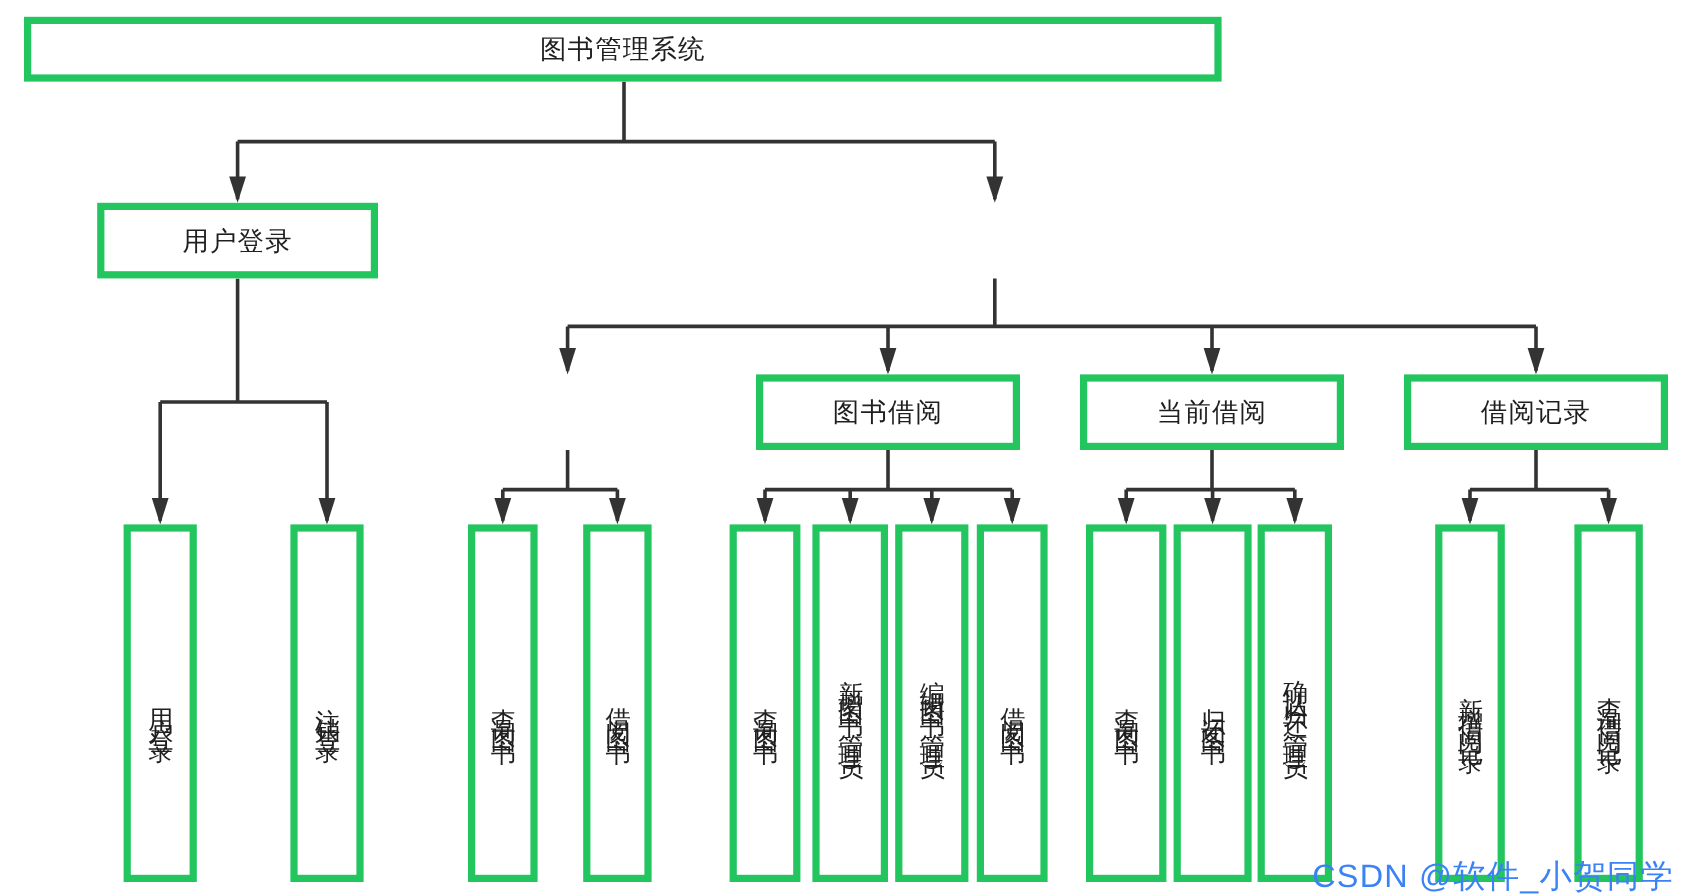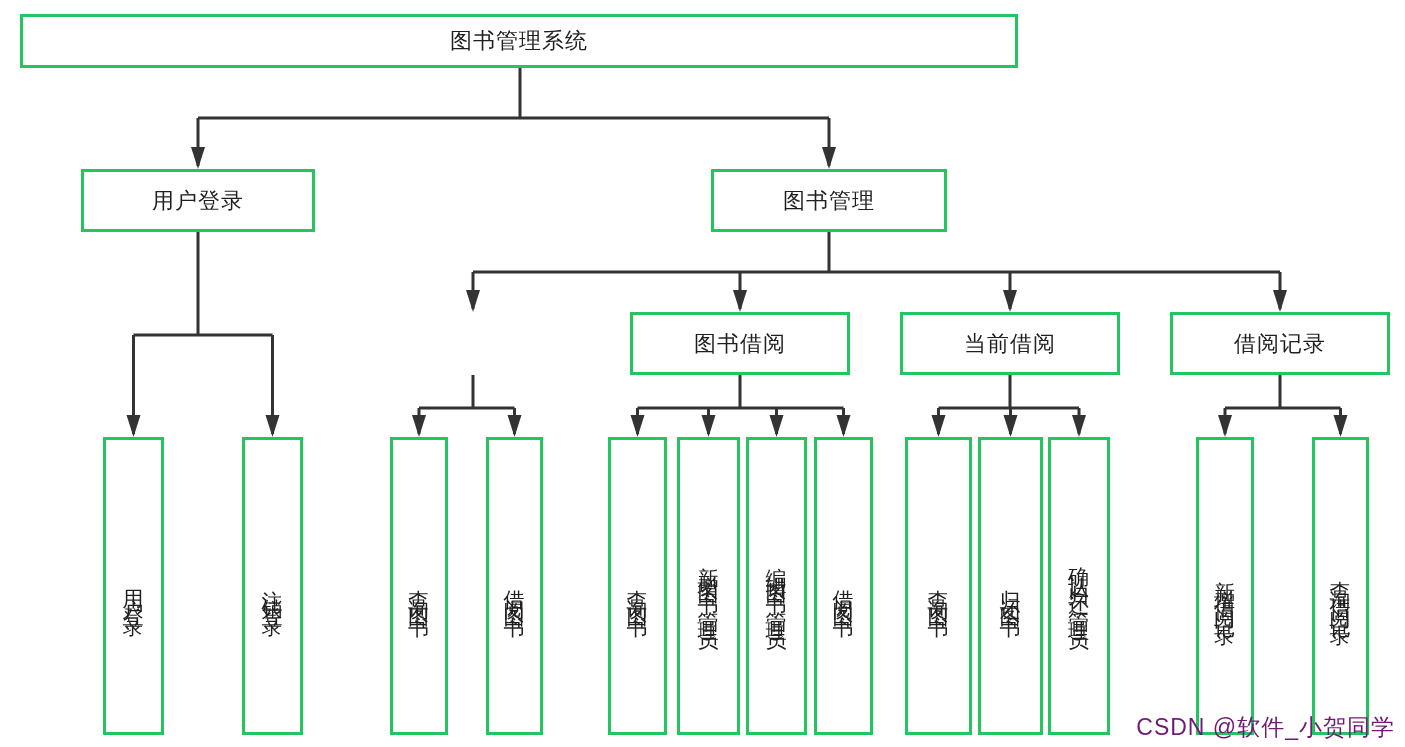--- a/index.html
+++ b/index.html
@@ -17,21 +17,21 @@
   }
   .connector-layer {
     position: absolute;
     left: 0;
     top: 0;
     z-index: 0;
   }
   .node {
     position: absolute;
     box-sizing: border-box;
-    border: 3px solid #22c55e;
+    border: 6px solid #22c55e;
     background: #ffffff;
     display: flex;
     align-items: center;
     justify-content: center;
     color: #1f1f1f;
     z-index: 1;
   }
   .node.h .label {
     font-size: 22px;
     letter-spacing: 1px;
@@ -65,23 +65,23 @@
   .leaf-current-query  { left: 905px;  width: 67px; }
   .leaf-current-return { left: 978px;  width: 65px; }
   .leaf-current-confirm{ left: 1048px; width: 62px; }
   .leaf-records-add    { left: 1196px; width: 58px; }
   .leaf-records-query  { left: 1312px; width: 57px; }
   .watermark {
     position: absolute;
     right: 10px;
     top: 712px;
     z-index: 3;
-    font-size: 23px;
+    font-size: 27px;
     letter-spacing: 1px;
-    color: #701a75;
+    color: #3b82f6;
     white-space: nowrap;
   }
 </style>
 </head>
 <body>
 
 <div class="canvas">
 
   <svg class="connector-layer" width="1405" height="747" viewBox="0 0 1405 747">
     <path fill="none" stroke="#333333" stroke-width="3" d="M520 68 V118 M198 118 H829 M198 118 V166 M829 118 V166
@@ -113,23 +113,20 @@
       <path d="M1333.5 415 L1347.5 415 L1340.5 437 Z"></path>
     </g>
   </svg>
 
   <div class="node h root-box">
     <span class="label">图书管理系统</span>
   </div>
 
   <div class="node h login-box">
     <span class="label">用户登录</span>
-  </div>
-  <div class="node h mgmt-box">
-    <span class="label">图书管理</span>
   </div>
 
   <div class="node h borrow-box">
     <span class="label">图书借阅</span>
   </div>
   <div class="node h current-box">
     <span class="label">当前借阅</span>
   </div>
   <div class="node h records-box">
     <span class="label">借阅记录</span>

